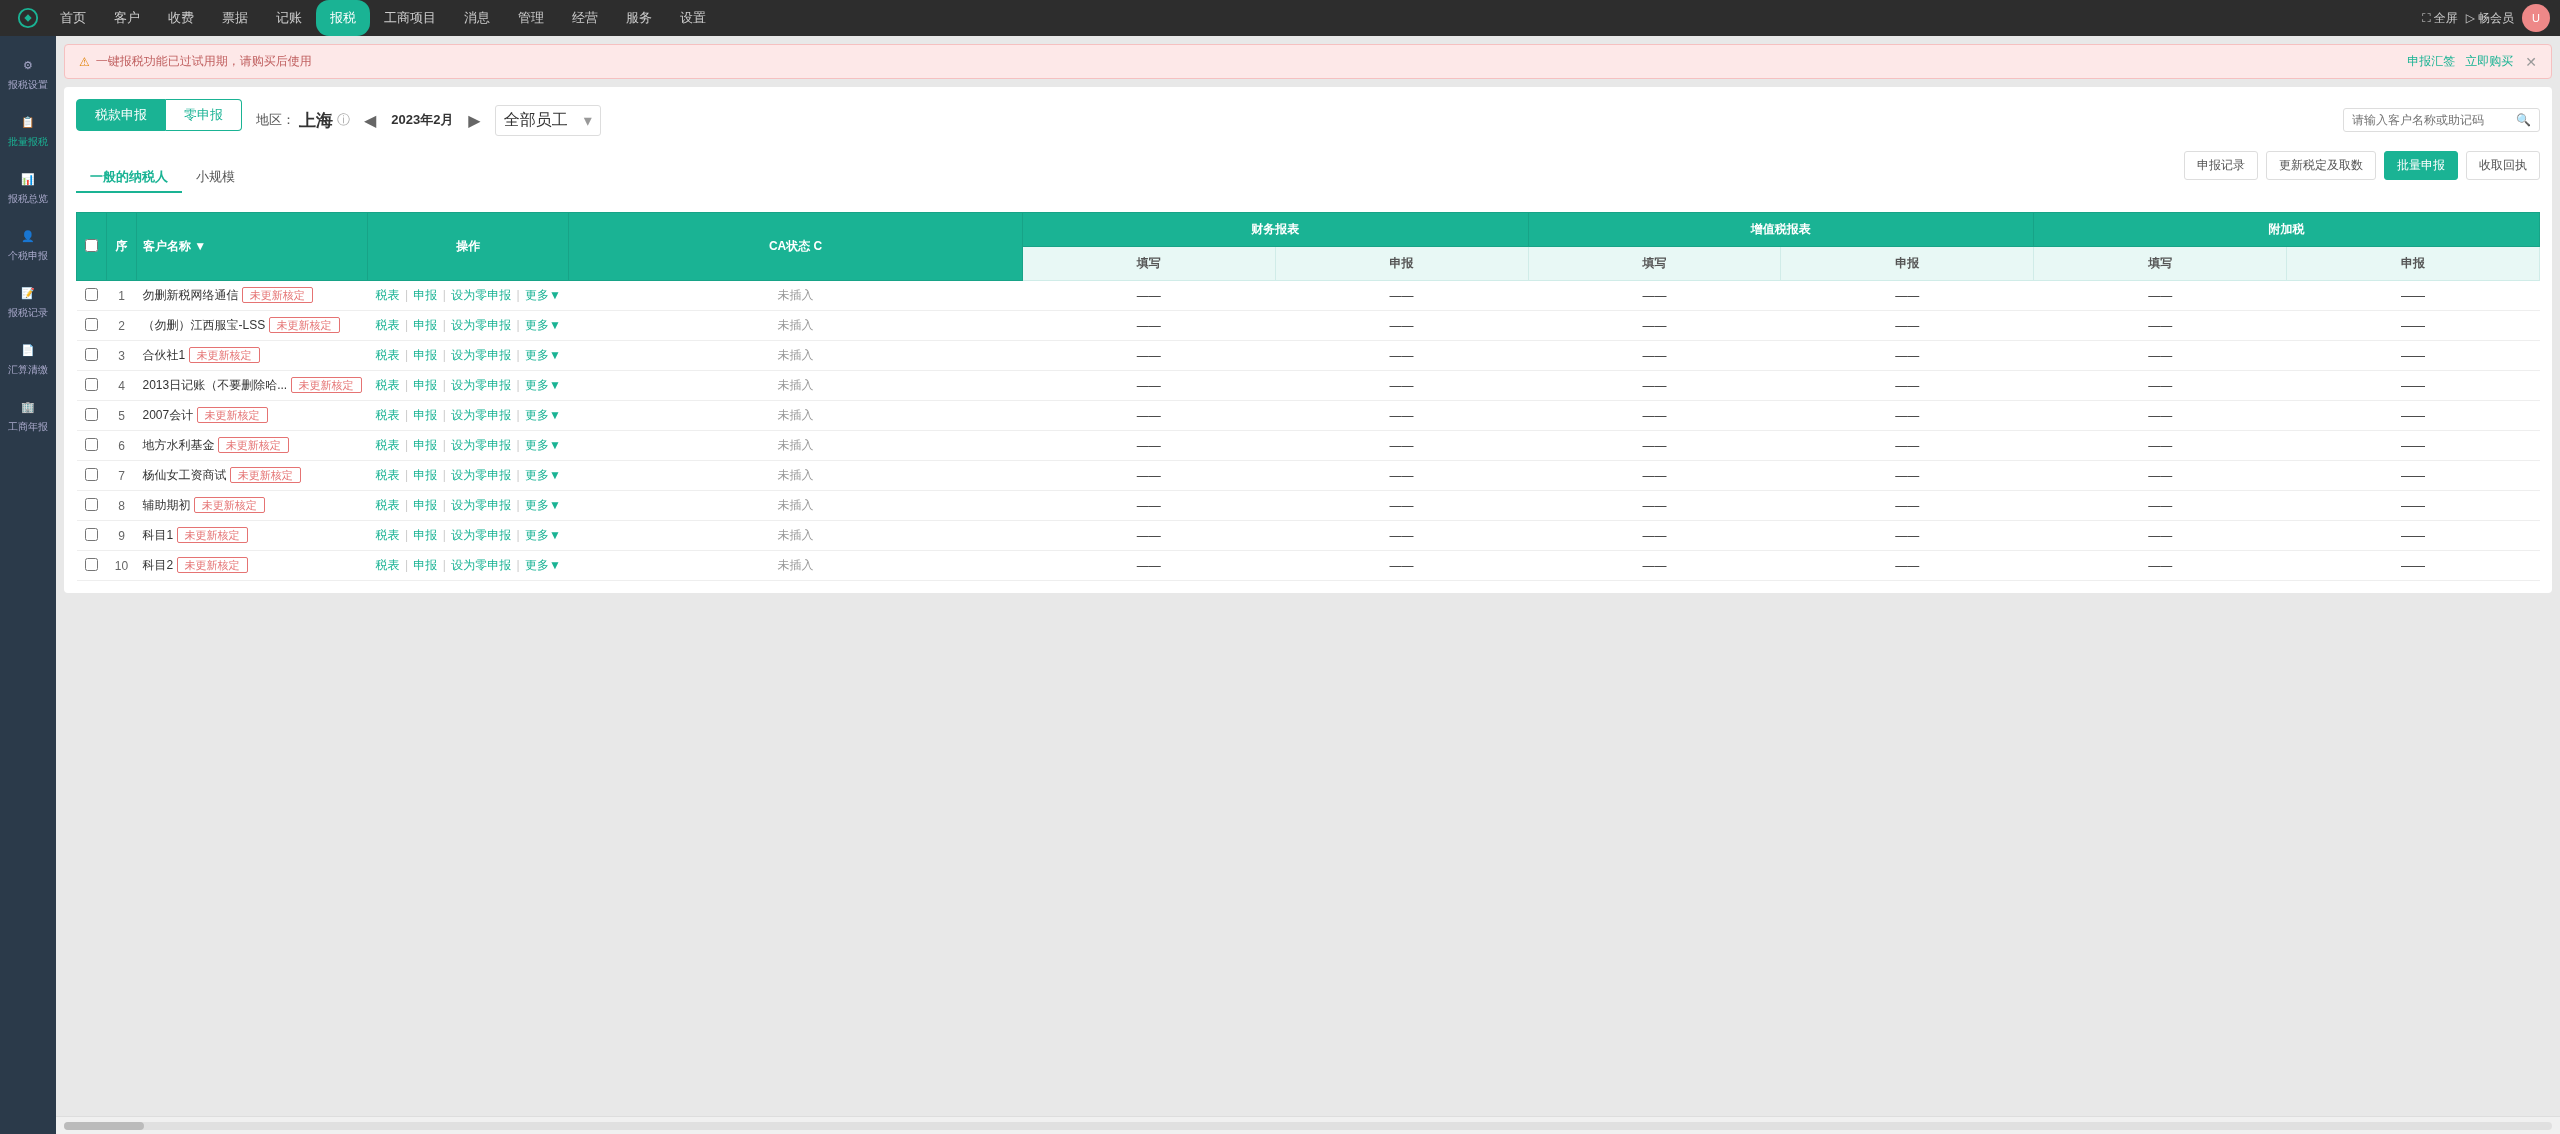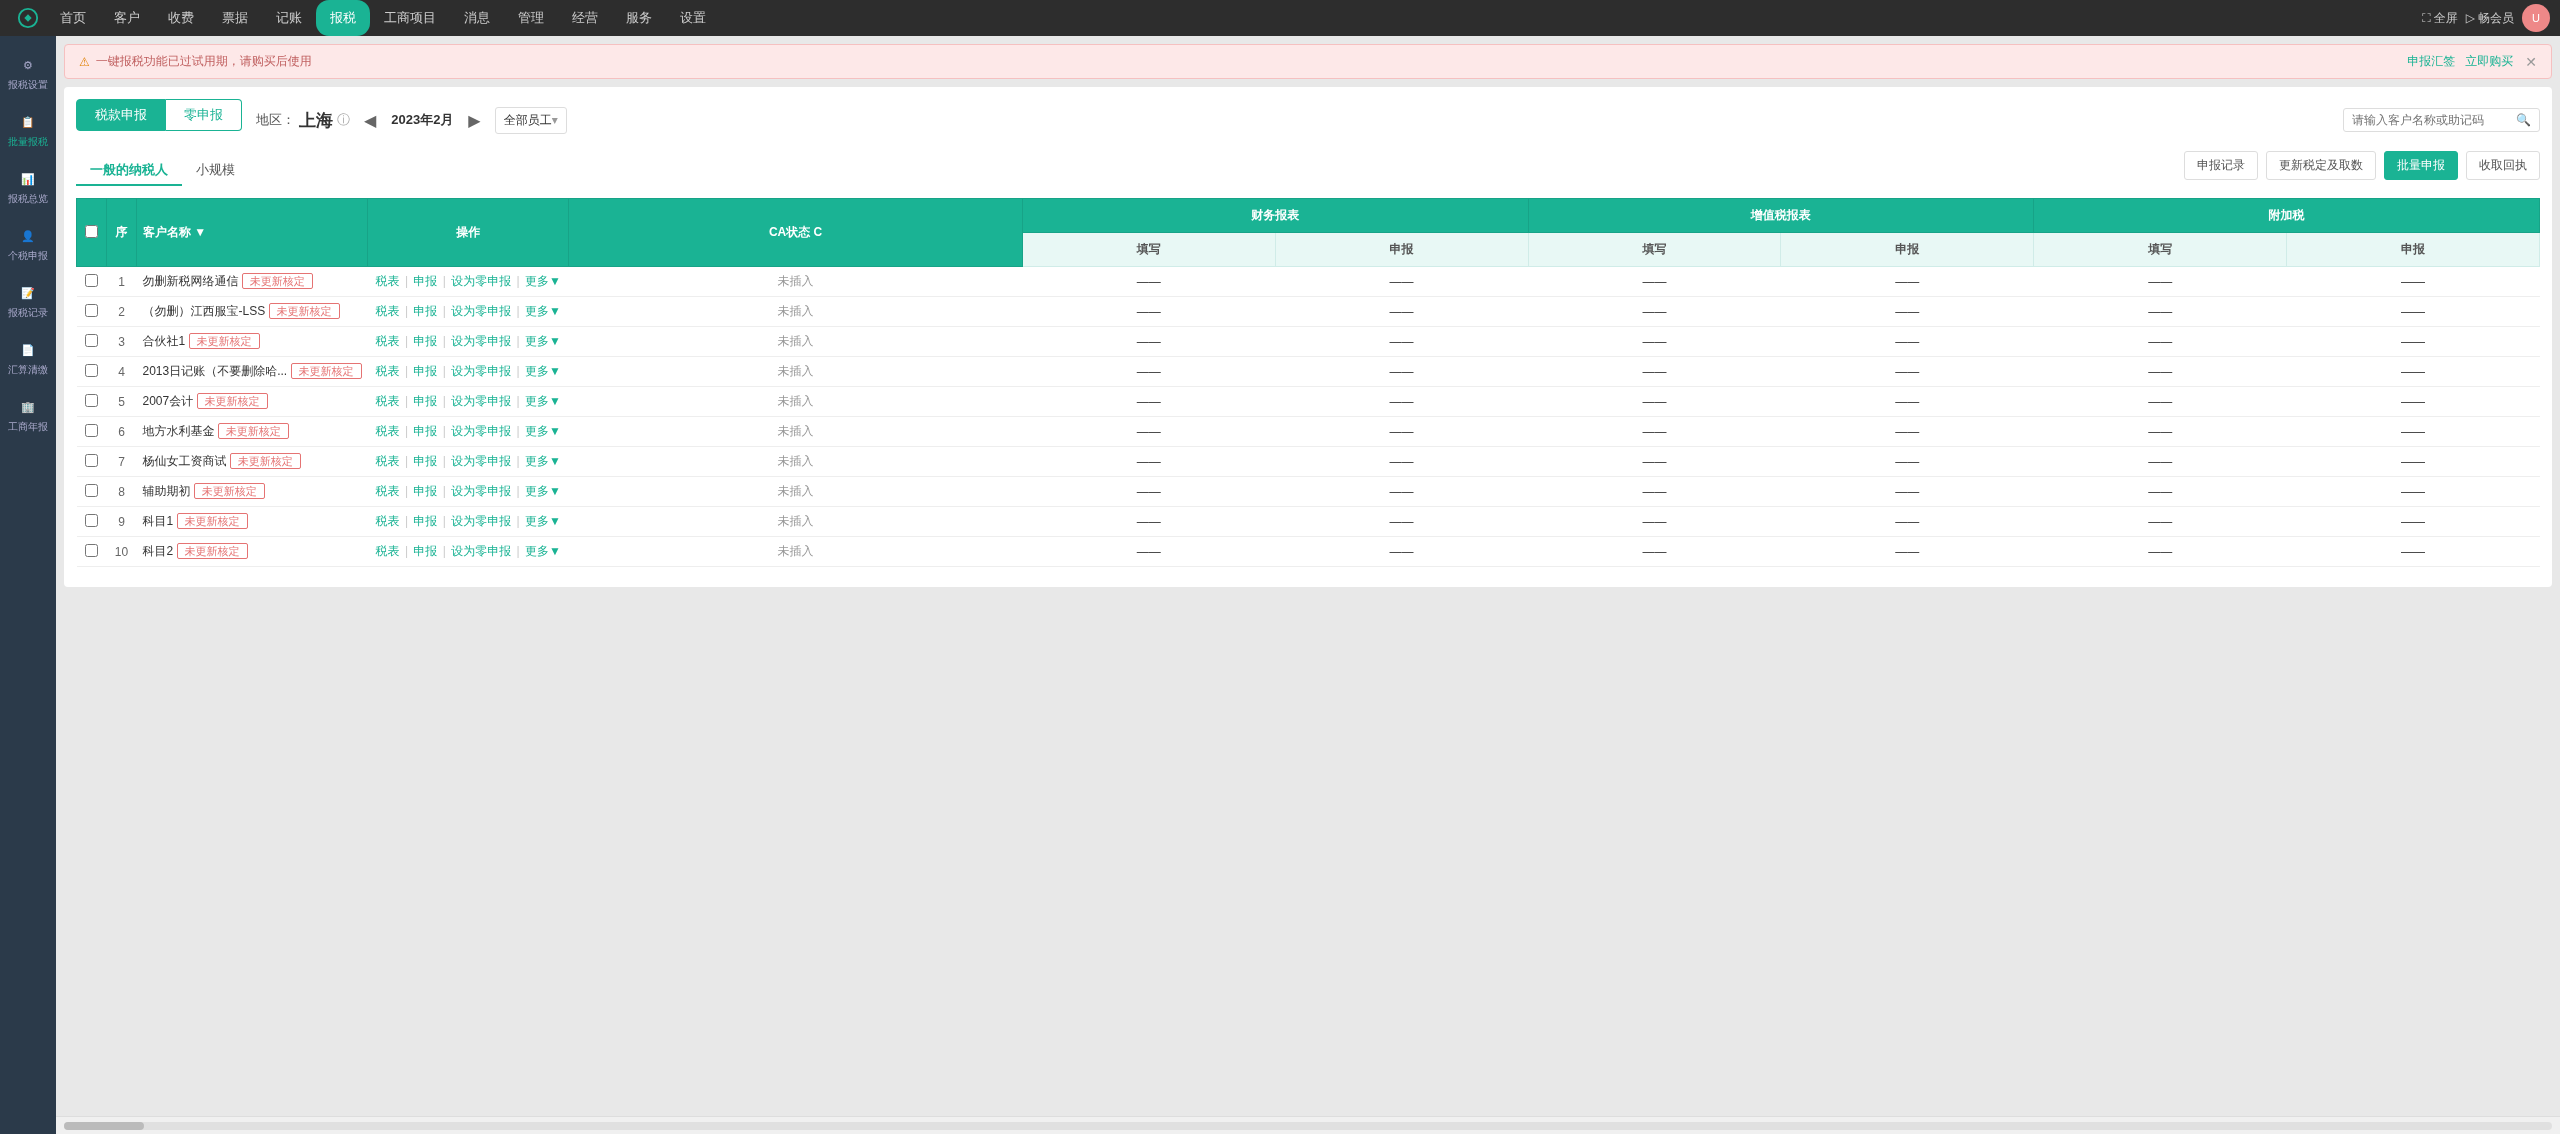--- a/index.html
+++ b/index.html
@@ -45,28 +45,28 @@
     
     .tabs-row { display: flex; align-items: flex-end; margin-bottom: 10px; gap: 0; }
     .tab-btn { padding: 6px 18px; border: 1px solid #1ab394; font-size: 13px; cursor: pointer; background: #fff; color: #1ab394; }
     .tab-btn:first-child { border-radius: 4px 0 0 4px; }
     .tab-btn:last-child { border-radius: 0 4px 4px 0; }
     .tab-btn.active { background: #1ab394; color: #fff; }
     .tab-btn + .tab-btn { border-left: none; }
     .date-nav { display: flex; align-items: center; gap: 6px; }
     .date-nav .arrow-btn { background: none; border: none; cursor: pointer; color: #666; font-size: 16px; }
     .date-nav .date-text { font-size: 13px; color: #333; font-weight: bold; min-width: 80px; text-align: center; }
-    .staff-select { display: flex; align-items: center; border: 1px solid #ddd; border-radius: 3px; padding: 4px 8px; cursor: pointer; background: #fff; font-size: 12px; color: #333; gap: 0; }
+    .staff-select { display: flex; align-items: center; border: 1px solid #ddd; border-radius: 3px; padding: 4px 8px; cursor: pointer; background: #fff; font-size: 16px; color: #333; gap: 16px; }
     .staff-select .chevron { color: #999; }
     .search-box { display: flex; align-items: center; border: 1px solid #ddd; border-radius: 3px; padding: 4px 8px; background: #fff; margin-left: auto; gap: 4px; }
     .search-box input { border: none; outline: none; font-size: 12px; width: 160px; color: #a21caf; background: transparent; }
     .search-box .search-icon { color: #999; cursor: pointer; }
 
     
-    .actions-row { display: flex; align-items: flex-end; gap: 8px; margin-bottom: 10px; justify-content: flex-end; }
+    .actions-row { display: flex; align-items: flex-end; gap: 8px; margin-bottom: 24px; justify-content: flex-end; }
     .action-btn { padding: 5px 12px; border-radius: 3px; border: 1px solid #ddd; background: #fff; color: #555; font-size: 12px; cursor: pointer; }
     .action-btn.primary { background: #1ab394; border-color: #1ab394; color: #fff; }
     .taxpayer-tabs { display: flex; gap: 0; }
     .taxpayer-tab { padding: 5px 14px; border-bottom: 2px solid transparent; cursor: pointer; font-size: 13px; color: #555; }
     .taxpayer-tab.active { border-bottom-color: #1ab394; color: #1ab394; font-weight: bold; }
 
     
     .data-table { width: 100%; border-collapse: collapse; font-size: 12px; }
     .data-table th { background: #1ab394; color: #fff; padding: 8px 6px; text-align: center; border: 1px solid #17a387; white-space: nowrap; margin-top: 45px; }
     .data-table th.left { text-align: left; }

